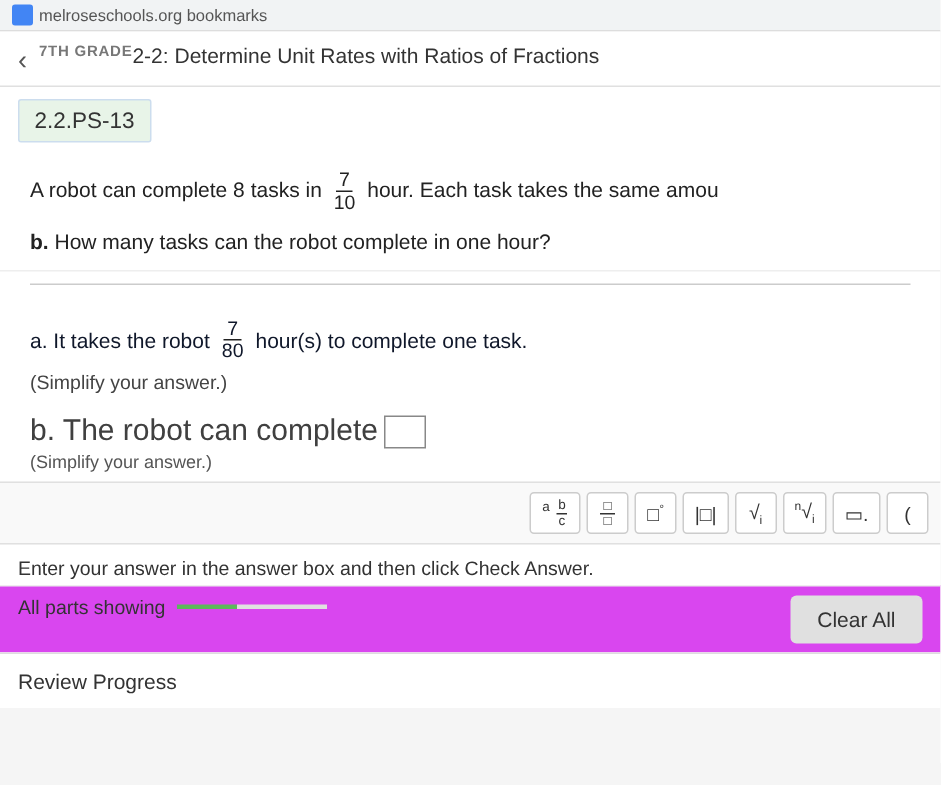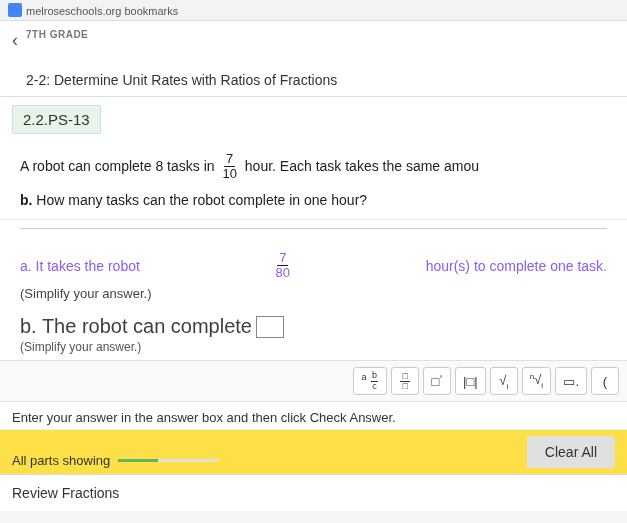--- a/index.html
+++ b/index.html
@@ -40,22 +40,21 @@
     }
     .nav-back {
       font-size: 18px;
       color: #555;
       cursor: pointer;
       margin-top: 2px;
       line-height: 1;
     }
     .nav-title-block {
       display: flex;
-      flex-direction: column;
-      gap: 32px;
+      flex-direction: row;
     }
     .nav-grade {
       font-size: 10px;
       color: #777;
       font-weight: bold;
       letter-spacing: 0.5px;
     }
     .nav-title {
       font-size: 14px;
       color: #333;
@@ -119,27 +118,26 @@
       border-top: 1px solid #ccc;
       margin: 8px 20px;
     }
 
     .answer-section {
       padding: 6px 20px 2px 20px;
     }
 
     .answer-a {
       font-size: 14px;
-      color: #8b5cf6;
+      color: #0f172a;
       padding: 8px 0 4px 0;
       display: flex;
       align-items: center;
       gap: 4px;
       flex-wrap: wrap;
-      justify-content: space-between;
     }
 
     .simplify-note {
       font-size: 13px;
       color: #444;
       padding: 2px 0 8px 0;
     }
 
     .answer-b {
       font-size: 20px;
@@ -210,24 +208,24 @@
     }
 
     .answer-instruction {
       padding: 8px 12px 4px 12px;
       font-size: 13px;
       color: #333;
     }
 
     .bottom-bar {
       display: flex;
-      align-items: flex-end;
+      align-items: flex-start;
       justify-content: space-between;
       padding: 6px 12px;
-      background: #fde047;
+      background: #d946ef;
       border-top: 1px solid #eee;
     }
 
     .all-parts-label {
       font-size: 13px;
       color: #333;
       display: flex;
       align-items: center;
       gap: 8px;
     }
@@ -371,16 +369,16 @@
   <div class="bottom-bar">
     <div class="all-parts-label">
       <span>All parts showing</span>
       <span class="progress-line"></span>
     </div>
     <button class="clear-all-btn">Clear All</button>
   </div>
 
   
   <div class="review-bar">
-    <a class="review-link">Review Fractions</a>
+    <a class="review-link">Review Progress</a>
   </div>
 
 </div>
 
 </body></html>

